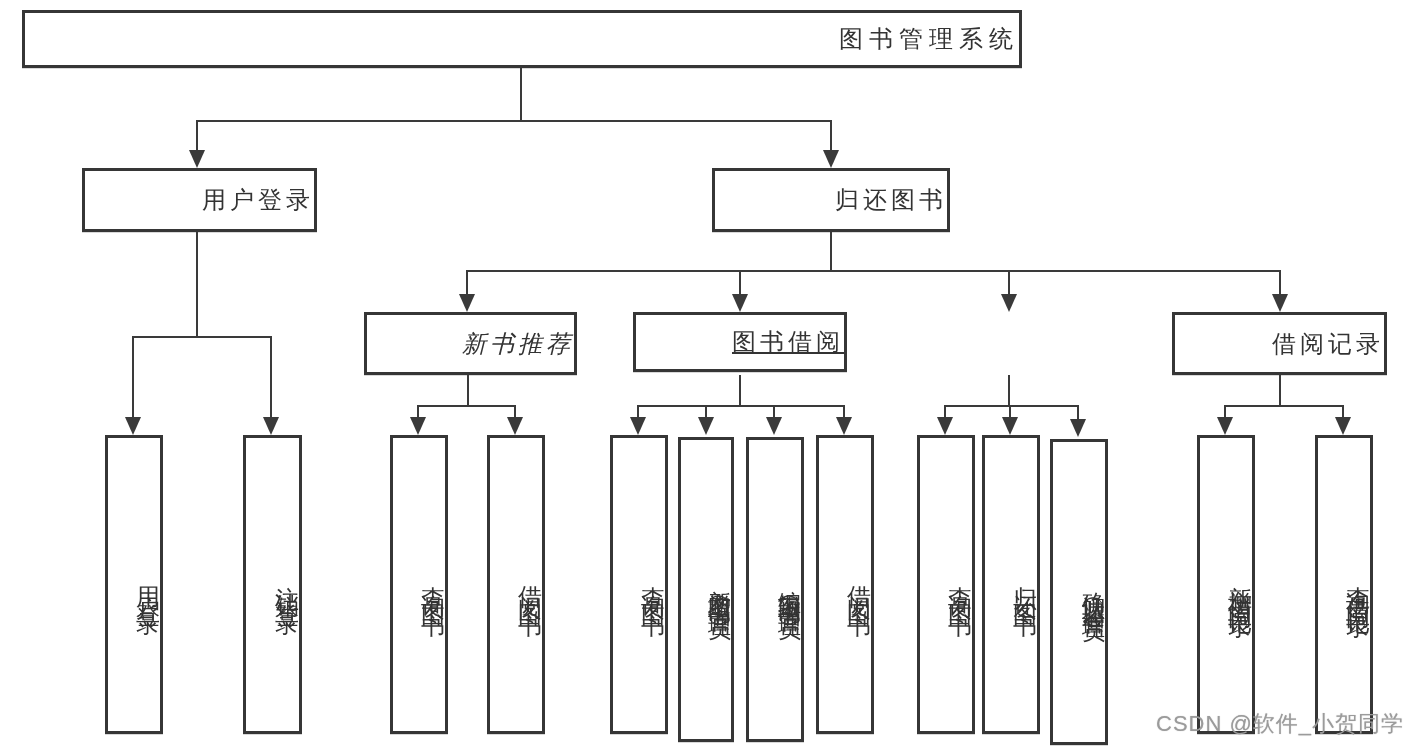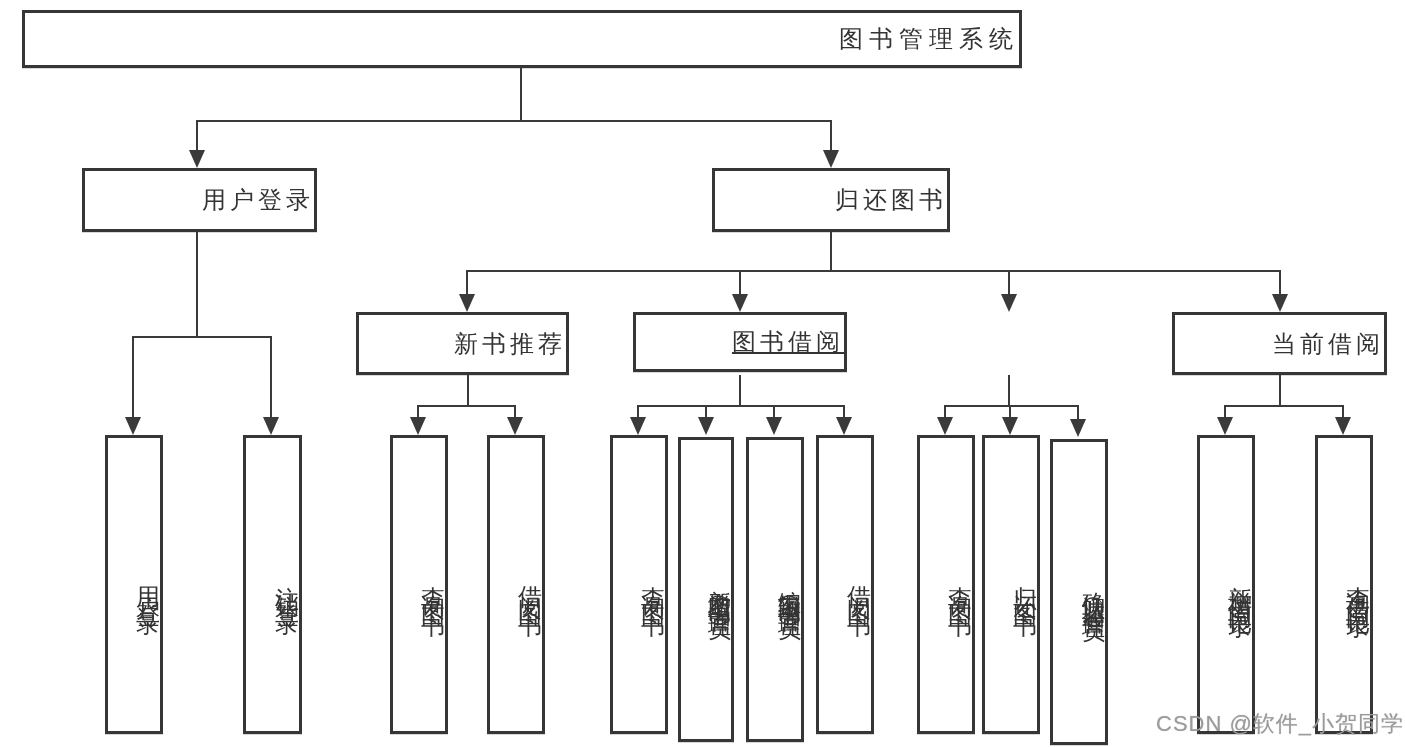--- a/index.html
+++ b/index.html
@@ -73,28 +73,28 @@
     <div class="vline" style="left:466px;top:270px;height:26px;"></div>
     <div class="arrow" style="left:459px;top:294px;"></div>
     <div class="vline" style="left:739px;top:270px;height:26px;"></div>
     <div class="arrow" style="left:732px;top:294px;"></div>
     <div class="vline" style="left:1008px;top:270px;height:26px;"></div>
     <div class="arrow" style="left:1001px;top:294px;"></div>
     <div class="vline" style="left:1279px;top:270px;height:26px;"></div>
     <div class="arrow" style="left:1272px;top:294px;"></div>
   </div>
 
-  <div class="node" style="left:356px;top:312px;width:213px;height:63px;">
+  <div class="node" style="left:364px;top:312px;width:213px;height:63px;font-style:italic;">
     <span class="htext">新书推荐</span>
   </div>
   <div class="node" style="left:633px;top:312px;width:214px;height:60px;text-decoration:underline;">
     <span class="htext">图书借阅</span>
   </div>
   <div class="node" style="left:1172px;top:312px;width:215px;height:63px;">
-    <span class="htext">当前借阅</span>
+    <span class="htext">借阅记录</span>
   </div>
 
   <div>
     <div class="vline" style="left:467px;top:375px;height:30px;"></div>
     <div class="hline" style="left:418px;top:405px;width:98px;"></div>
     <div class="vline" style="left:417px;top:405px;height:14px;"></div>
     <div class="arrow" style="left:410px;top:417px;"></div>
     <div class="vline" style="left:514px;top:405px;height:14px;"></div>
     <div class="arrow" style="left:507px;top:417px;"></div>
   </div>

